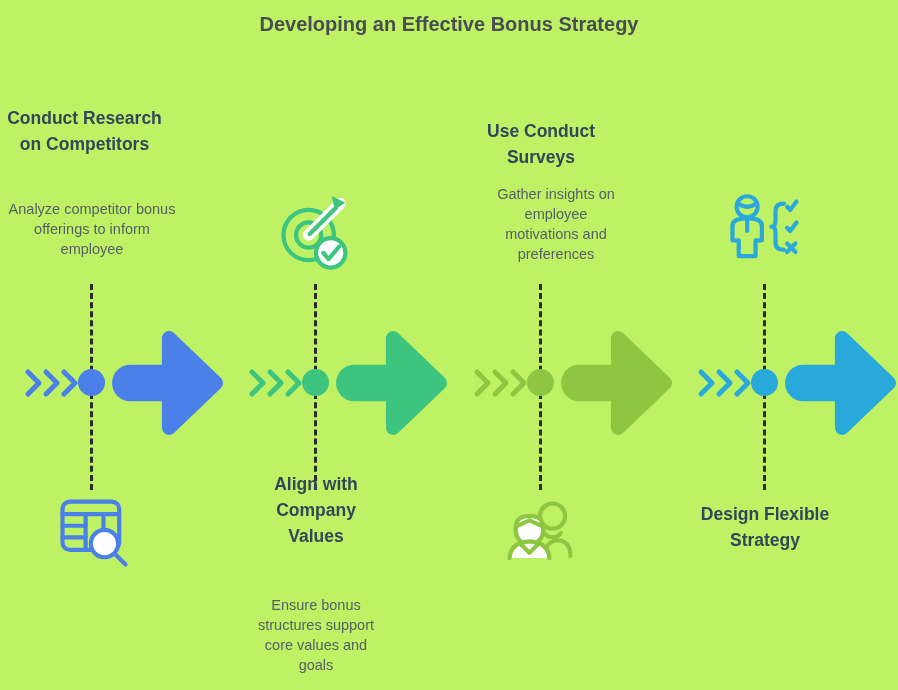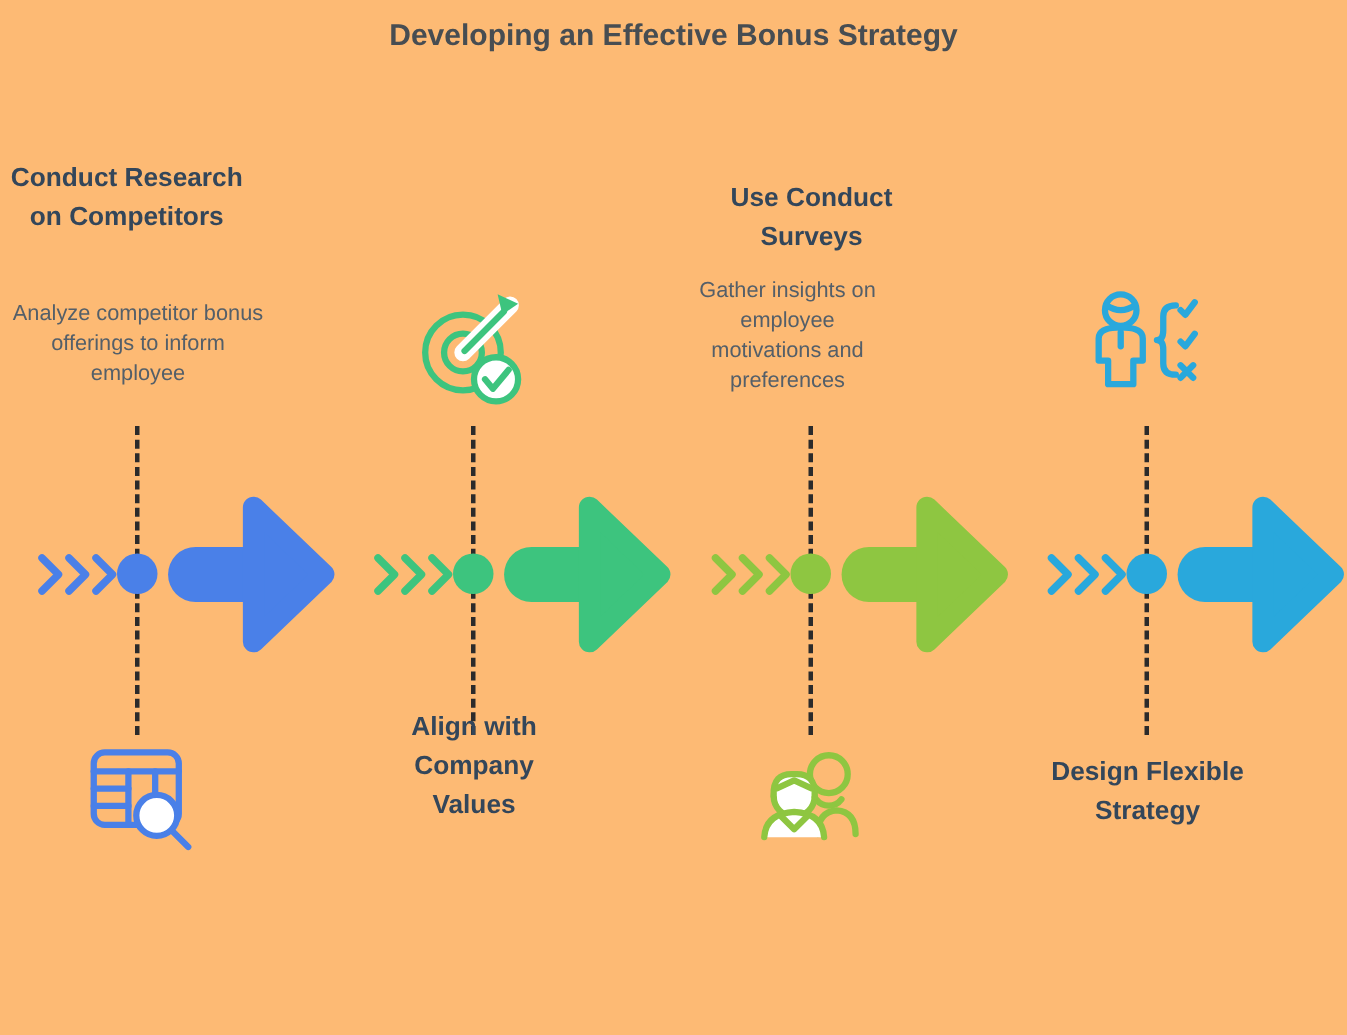--- a/index.html
+++ b/index.html
@@ -1,19 +1,19 @@
 <!DOCTYPE html>
 <html><head>
 <meta charset="utf-8">
 <style>
   html,body{margin:0;padding:0;background:#fff;}
   .canvas{
     position:relative;
     width:898px;height:690px;
-    background:#fdba74;
+    background:#bef264;
     font-family:"Liberation Sans", sans-serif;
     overflow:hidden;
   }
   .title{
     position:absolute;top:13px;left:0;width:898px;
     text-align:center;font-size:20px;font-weight:bold;
   }
   .step-heading{
     position:absolute;text-align:center;
     font-size:17.5px;font-weight:bold;line-height:26px;
@@ -64,23 +64,24 @@
       <circle cx="33" cy="40" r="12"></circle>
       <line x1="63" y1="10" x2="33" y2="40" stroke="#fff" stroke-width="11"></line>
       <line x1="59" y1="14" x2="34" y2="39"></line>
       <polygon points="55,3 68,9 58,16" fill="currentColor" stroke="none"></polygon>
       <circle cx="54" cy="57" r="14" fill="#fff"></circle>
       <path d="M47 57 L52 63 L62 51"></path>
     </svg>
   </div>
   <div class="vline" style="left: 314px; color: rgb(43, 43, 43);"></div>
   <div class="step-heading" style="left: 261px; top: 471px; width: 110px; color: rgb(51, 70, 90);">Align with Company Values</div>
+  <div class="step-desc" style="left: 246px; top: 595px; width: 140px; color: rgb(84, 95, 105);">Ensure bonus structures support core values and goals</div>
 
   <div class="step-heading" style="left: 466px; top: 118px; width: 150px; color: rgb(51, 70, 90);">Use Conduct Surveys</div>
-  <div class="step-desc" style="left: 460px; top: 184px; width: 130px; color: rgb(84, 95, 105);">Gather insights on employee motivations and preferences</div>
+  <div class="step-desc" style="left: 491px; top: 184px; width: 130px; color: rgb(84, 95, 105);">Gather insights on employee motivations and preferences</div>
   <div class="vline" style="left: 539px; color: rgb(43, 43, 43);"></div>
   <div class="icon" style="left: 499px; top: 493px; color: rgb(142, 198, 65);">
     <svg viewBox="0 0 80 80" fill="none" stroke="currentColor" stroke-width="4" stroke-linecap="round" stroke-linejoin="round">
       <circle cx="51" cy="22" r="12"></circle>
       <path d="M43 38 a10 10 0 0 0 16 0"></path>
       <path d="M44 60 q0 -14 12 -15 q12 1 12 15"></path>
       <circle cx="29" cy="36" r="13" fill="#fff"></circle>
       <path d="M16 36 Q15 21 29 22 Q43 21 42 36" fill="#fff"></path>
       <path d="M18 31 L29 26 L40 31" fill="#fff"></path>
       <path d="M10 62 Q11 47 29 46 Q47 47 48 62" fill="#fff"></path>

